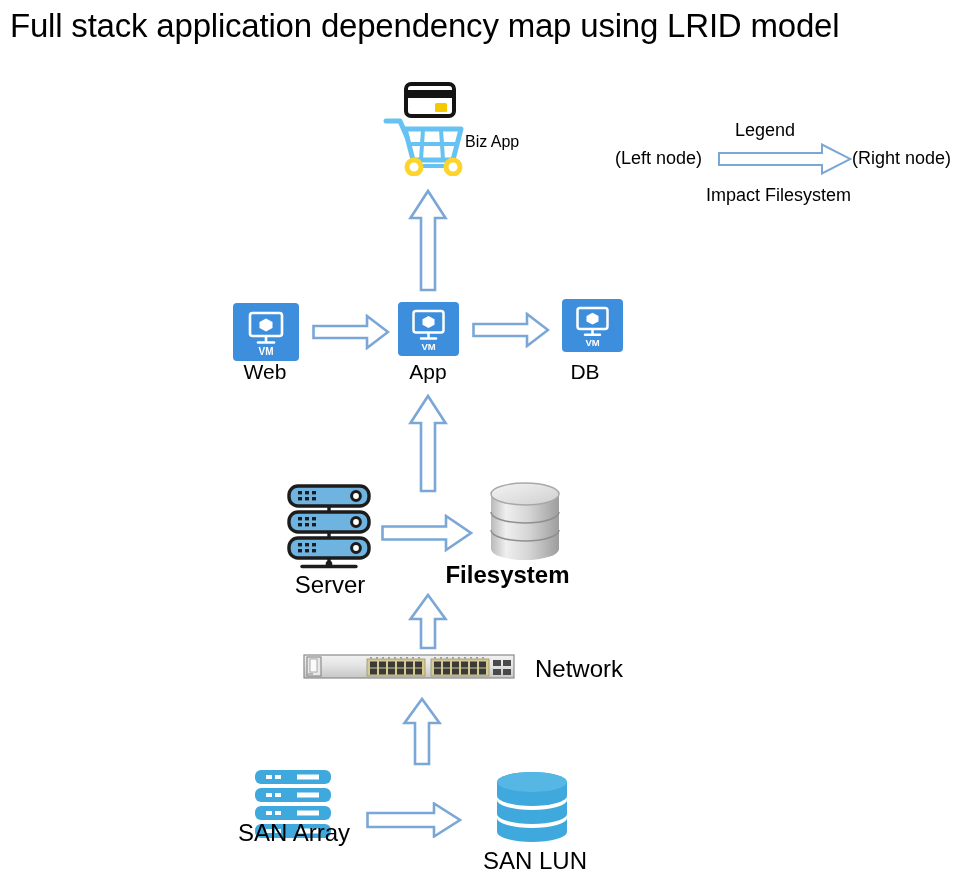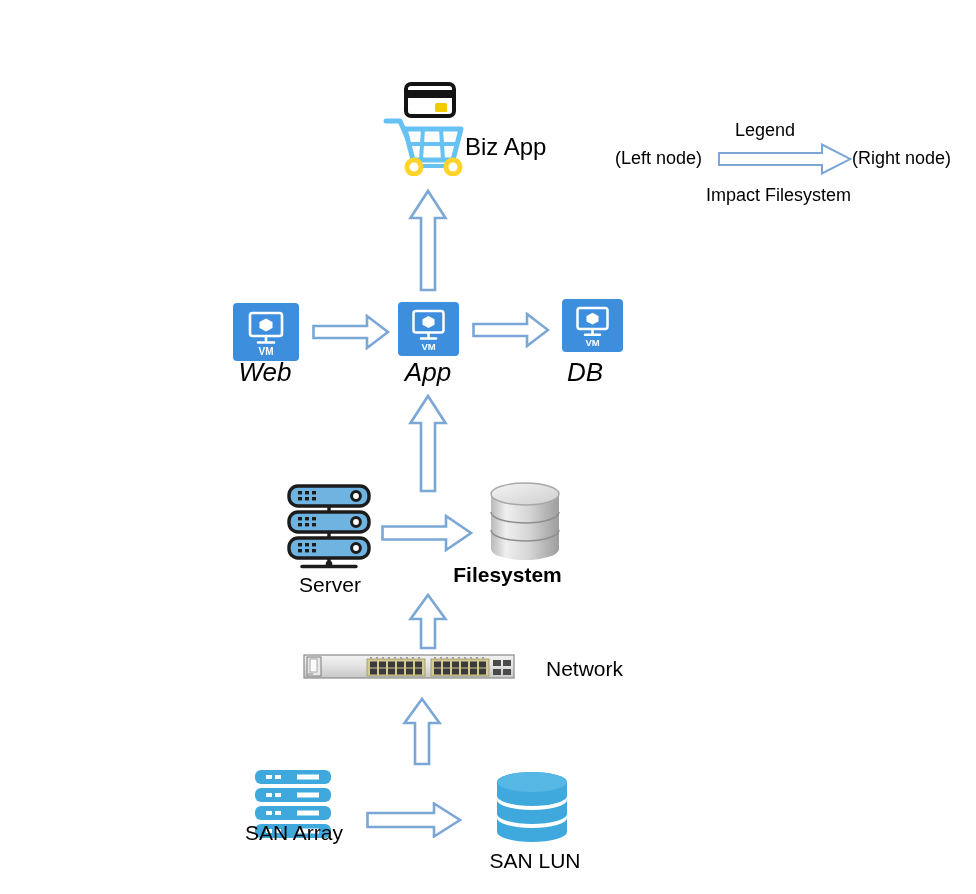--- a/index.html
+++ b/index.html
@@ -29,27 +29,27 @@
     top: 6px;
     font-size: 33px;
     line-height: 40px;
     letter-spacing: -0.2px;
     white-space: nowrap;
     color: #000;
   }
 
   
   .node-label {
-    font-size: 21px;
+    font-size: 24px;
     line-height: 24px;
     white-space: nowrap;
     color: #000;
     text-align: center;
   }
-  .node-label.big { font-size: 26px; font-style: italic; }
+  .node-label.big { font-size: 21px; }
 
   
   #legend-title {
     left: 735px;
     top: 105px;
     font-size: 18px;
     white-space: nowrap;
     margin-top: 15px;
   }
   #legend-left {
@@ -74,40 +74,41 @@
   
   .vm-tile {
     background: #3e8ede;
     border-radius: 4px;
     position: absolute;
   }
   .vm-svg { display: block; width: 100%; height: 100%; }
 
   
   #bizapp-icon { left: 383px; top: 80px; width: 92px; height: 96px; }
-  #bizapp-label { left: 465px; top: 133px; font-size: 24px; white-space: nowrap; }
+  #bizapp-label { left: 465px; top: 133px; font-size: 16px; white-space: nowrap; }
 
   
   .arrow-svg { display: block; }
 
   
   #label-web  { left: 215px; top: 360px; width: 100px; }
   #label-app  { left: 378px; top: 360px; width: 100px; }
   #label-db   { left: 545px; top: 360px; width: 80px; }
   #label-server { left: 278px; top: 573px; width: 104px; }
   #label-filesystem { left: 440px; top: 563px; width: 135px; font-weight: bold; }
   #label-network { left: 523px; top: 657px; width: 100px; text-align: right; }
   #label-sanarray { left: 235px; top: 821px; width: 118px; }
   #label-sanlun { left: 470px; top: 849px; width: 130px; }
 </style>
 </head>
 <body>
 
 <div id="canvas">
 
+  <div class="abs" id="page-title">Full stack application dependency map using LRID model</div>
 
   <div class="abs" id="legend-title">Legend</div>
   <div class="abs" id="legend-left">(Left node)</div>
   <div class="abs" id="legend-right">(Right  node)</div>
   <div class="abs" id="legend-bottom">Impact Filesystem</div>
   <div class="abs" style="left:718px; top:143px;">
     <svg class="arrow-svg" width="134" height="32" viewBox="0 0 134 32">
       <path d="M1,10 L104,10 L104,1.5 L132.5,16 L104,30.5 L104,22 L1,22 Z" fill="#ffffff" stroke="#7ba7d7" stroke-width="2" stroke-linejoin="miter"></path>
     </svg>
   </div>

